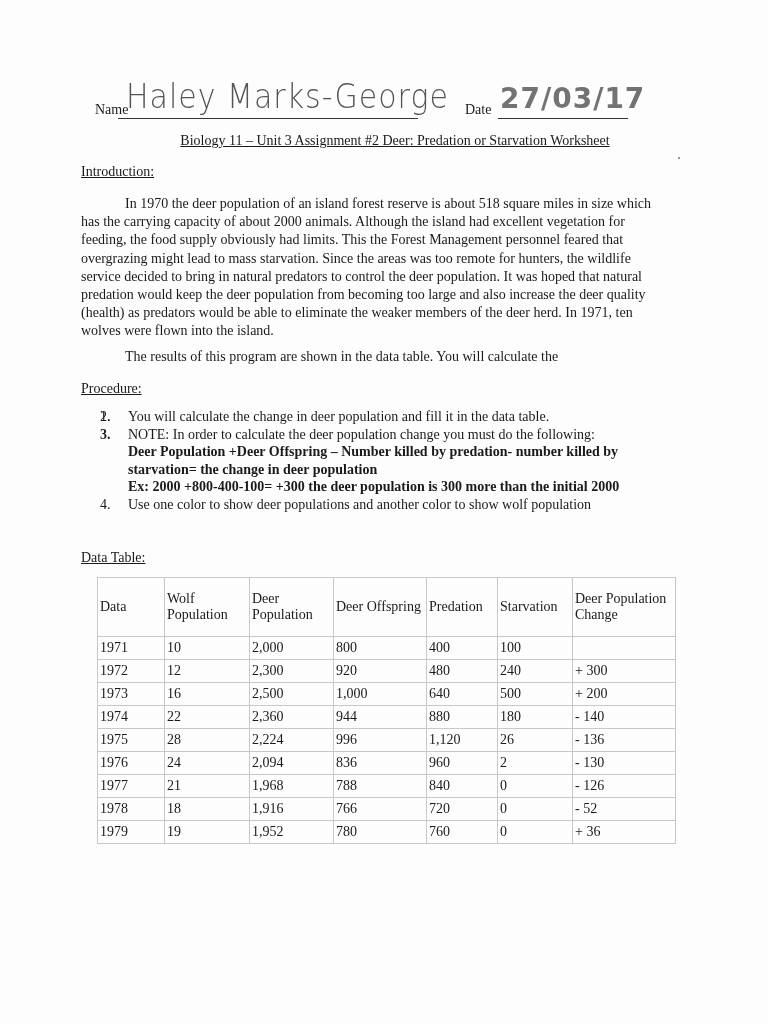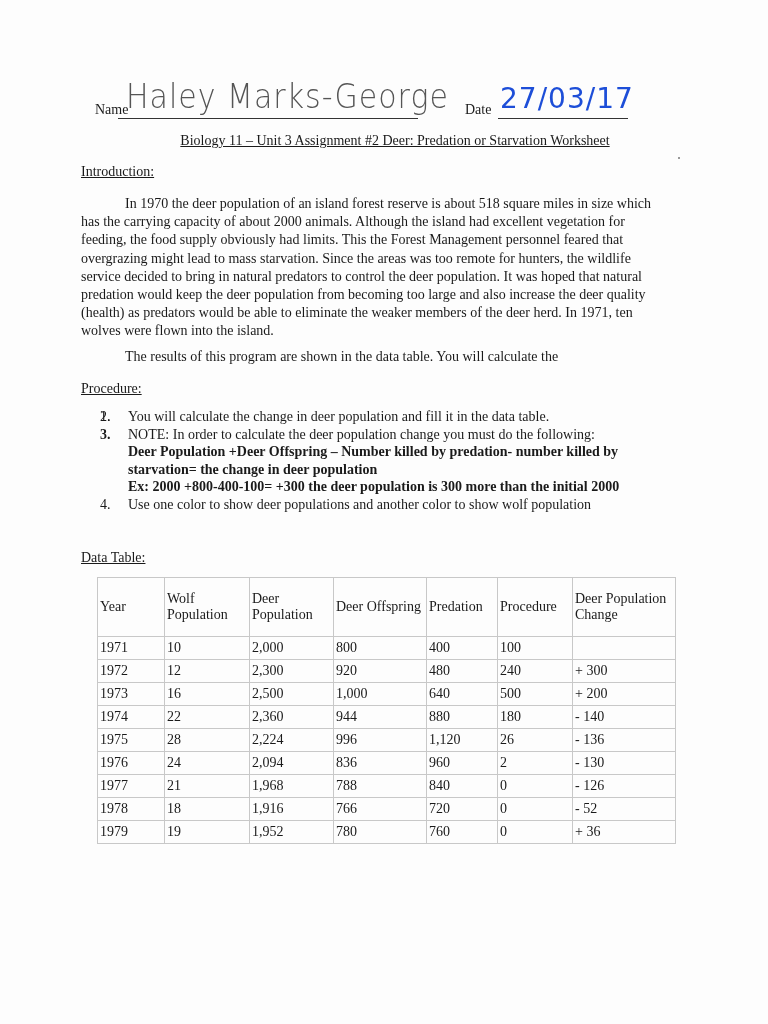--- a/index.html
+++ b/index.html
@@ -7,21 +7,21 @@
       width: 768px; height: 1024px; background: #ffffff; overflow: hidden;
       font-family: "Liberation Serif", serif; color: #1a1a1a; position: relative;
     }
     .page { position: absolute; left: 0; top: 0; width: 768px; height: 1024px; background: #fdfdfd; }
     .header-row { position: absolute; top: 78px; left: 80px; width: 560px; height: 50px; }
     .name-label { position: absolute; left: 15px; top: 24px; font-size: 14px; }
     .name-line { position: absolute; left: 38px; top: 40px; width: 300px; border-bottom: 1px solid #333; }
     .name-value { position: absolute; left: 46px; top: 0; font-family: "DejaVu Sans", sans-serif; font-size: 30px; font-weight: 200; color: #555; letter-spacing: 1px; transform: scaleY(1.15); }
     .date-label { position: absolute; left: 385px; top: 24px; font-size: 14px; }
     .date-line { position: absolute; left: 418px; top: 40px; width: 130px; border-bottom: 1px solid #333; }
-    .date-value { position: absolute; left: 420px; top: 4px; font-family: "DejaVu Sans", sans-serif; font-size: 28px; font-weight: 400; color: #1d4ed8; letter-spacing: 1px; }
+    .date-value { position: absolute; left: 420px; top: 4px; font-family: "DejaVu Sans", sans-serif; font-size: 28px; font-weight: 700; color: #737373; letter-spacing: 1px; }
     .title { position: absolute; top: 133px; left: 0; width: 768px; text-align: center; font-size: 14px; text-decoration: underline; padding-left: 11px; }
     .section-head { position: absolute; left: 81px; font-size: 14px; text-decoration: underline; text-align: right; }
     .para { position: absolute; left: 81px; width: 580px; font-size: 14px; line-height: 18.2px; }
     .para .indent { display: inline-block; width: 44px; }
     .proc-list { position: absolute; left: 100px; top: 408px; width: 570px; font-size: 14px; line-height: 17.5px; margin: 0; padding: 0; list-style: none; }
     .proc-list li { position: relative; padding-left: 28px; }
     .proc-list .num { position: absolute; left: 0; top: 0; }
     .proc-list .bold { font-weight: bold; }
     .data-table { position: absolute; left: 97px; top: 577px; border-collapse: collapse; font-size: 14px; }
     .data-table th, .data-table td { border: 1px solid #c8c8c8; text-align: left; font-weight: normal; padding: 0 2px; vertical-align: middle; line-height: 16px; }
@@ -74,26 +74,26 @@
       <span class="num">4.</span>
       <span>Use one color to show deer populations and another color to show wolf population</span>
     </li>
   </ul>
 
   <div class="section-head" style="top:550px;font-family:Liberation Serif, serif;">Data Table:</div>
 
   <table class="data-table">
     <thead>
       <tr>
-        <th class="c0">Year</th>
+        <th class="c0">Data</th>
         <th class="c1">Wolf Population</th>
         <th class="c2">Deer Population</th>
         <th class="c3">Deer Offspring</th>
         <th class="c4">Predation</th>
-        <th class="c5">Procedure</th>
+        <th class="c5">Starvation</th>
         <th class="c6">Deer Population Change</th>
       </tr>
     </thead>
     <tbody>
       <tr>
         <td>1971</td>
         <td>10</td>
         <td>2,000</td>
         <td>800</td>
         <td>400</td>

